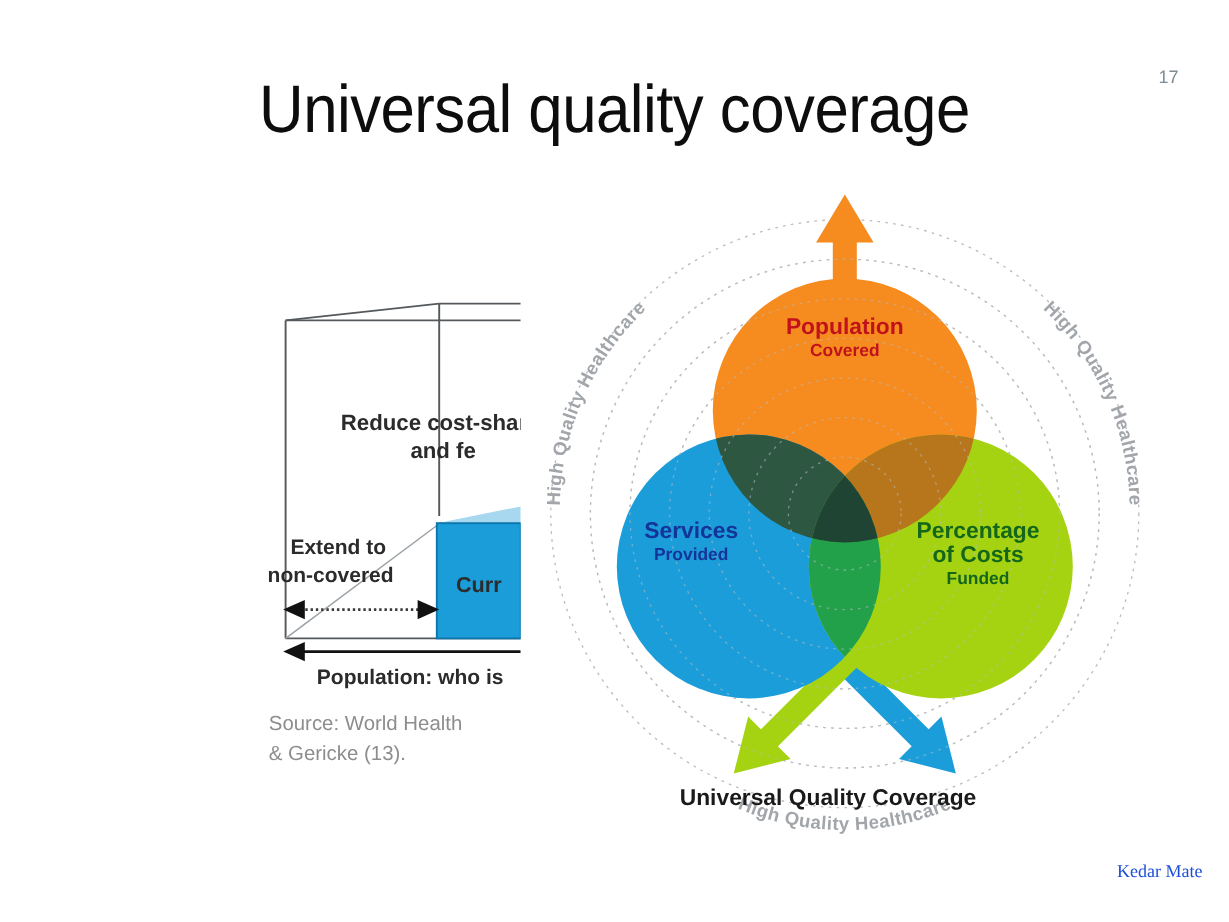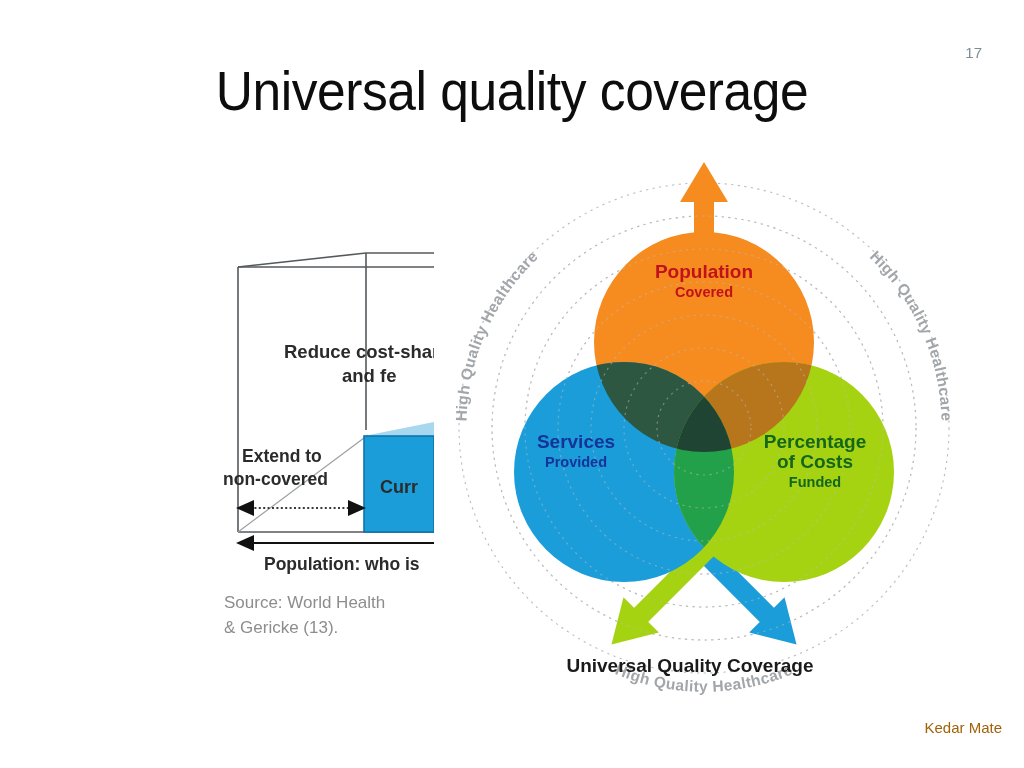--- a/index.html
+++ b/index.html
@@ -11,21 +11,21 @@
     width: 1024px;
     height: 768px;
     position: relative;
     overflow: hidden;
     font-family: "Liberation Sans", sans-serif;
   }
 
   
   #slide-number {
     position: absolute;
-    top: 44px;
+    top: 56px;
     right: 42px;
     font-size: 15px;
     color: #7f8c93;
     font-family: "Liberation Sans", sans-serif;
   }
   #slide-title {
     position: absolute;
     top: 58px;
     left: 0;
     width: 1024px;
@@ -35,22 +35,22 @@
     color: #0d0d0d;
     letter-spacing: -0.5px;
     font-family: "Liberation Sans", sans-serif;
     transform: scaleX(0.92);
   }
   #author-credit {
     position: absolute;
     right: 22px;
     bottom: 32px;
     font-size: 15px;
-    color: #a16207;
-    font-family: Liberation Sans, sans-serif;
+    color: #1d4ed8;
+    font-family: Liberation Serif, serif;
   }
 
   
   #who-figure {
     position: absolute;
     left: 216px;
     top: 250px;
     width: 218px;
     height: 400px;
     overflow: hidden;

